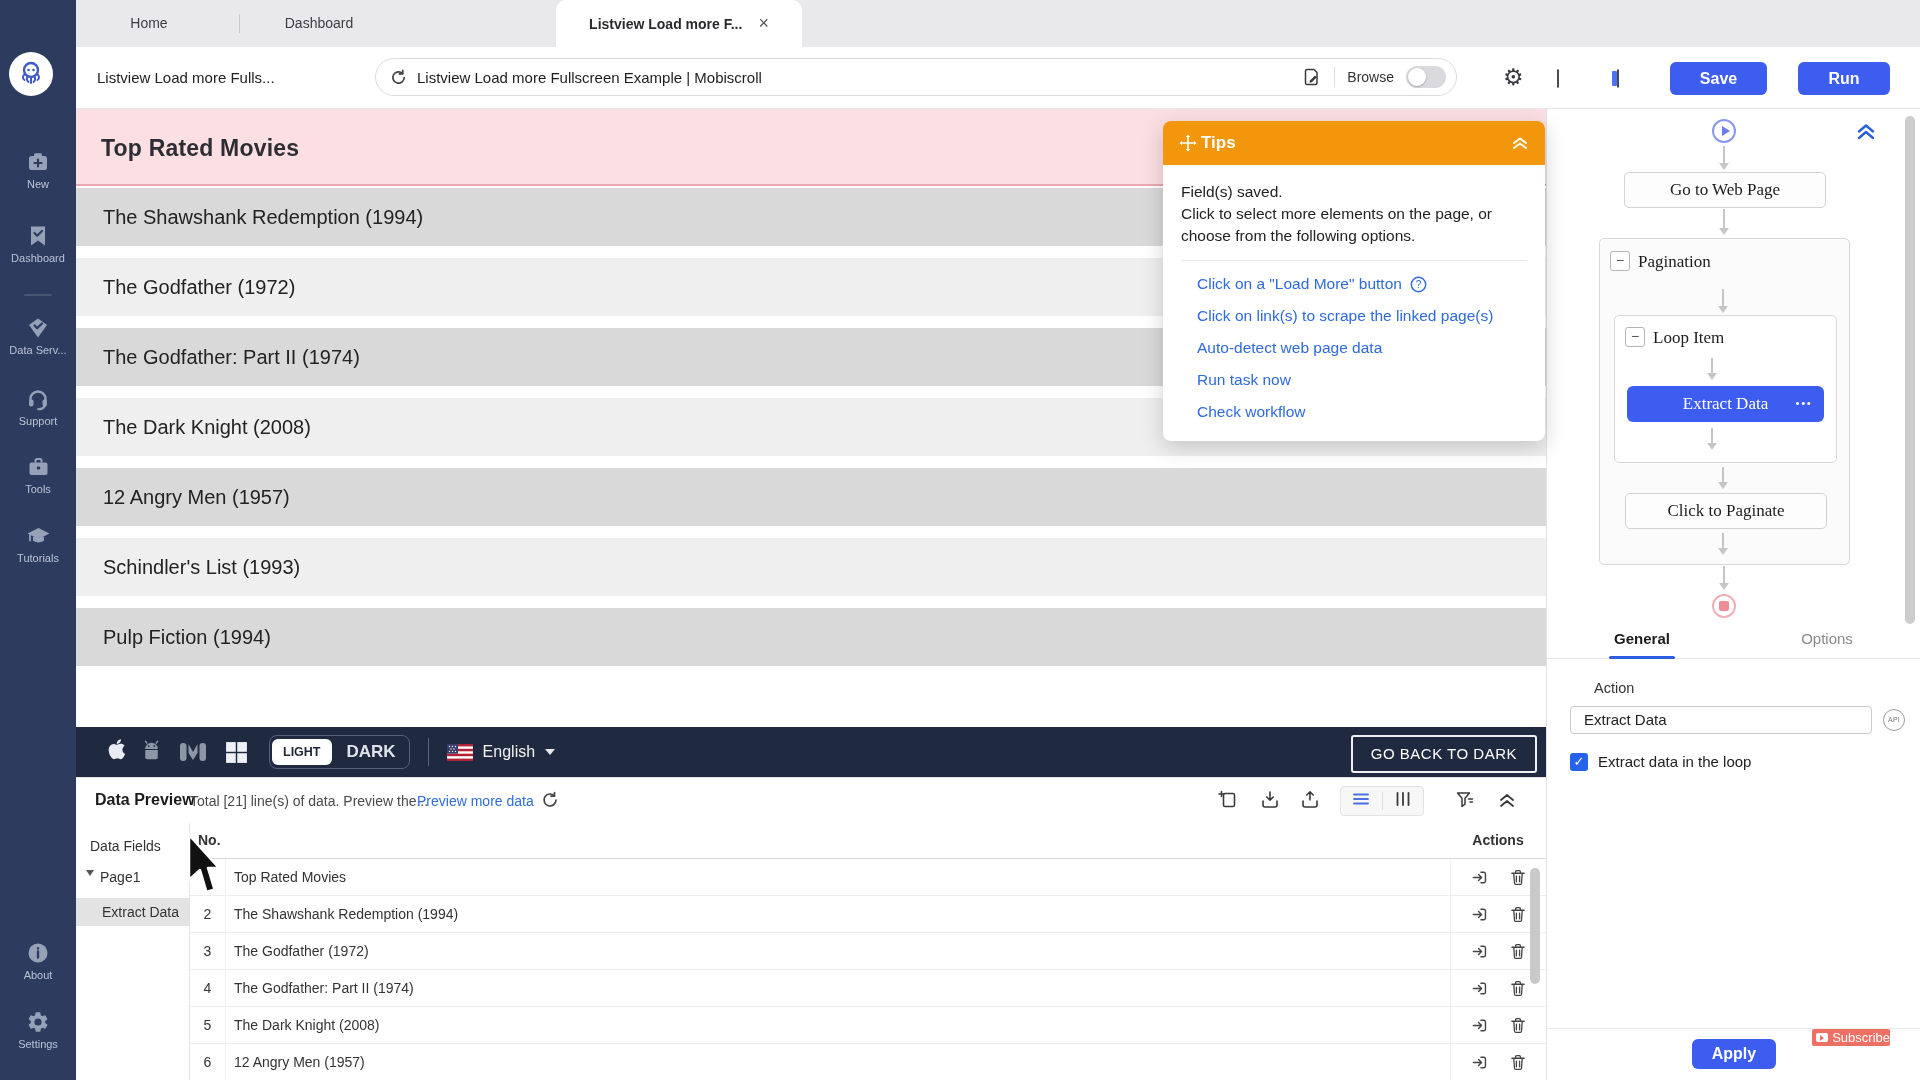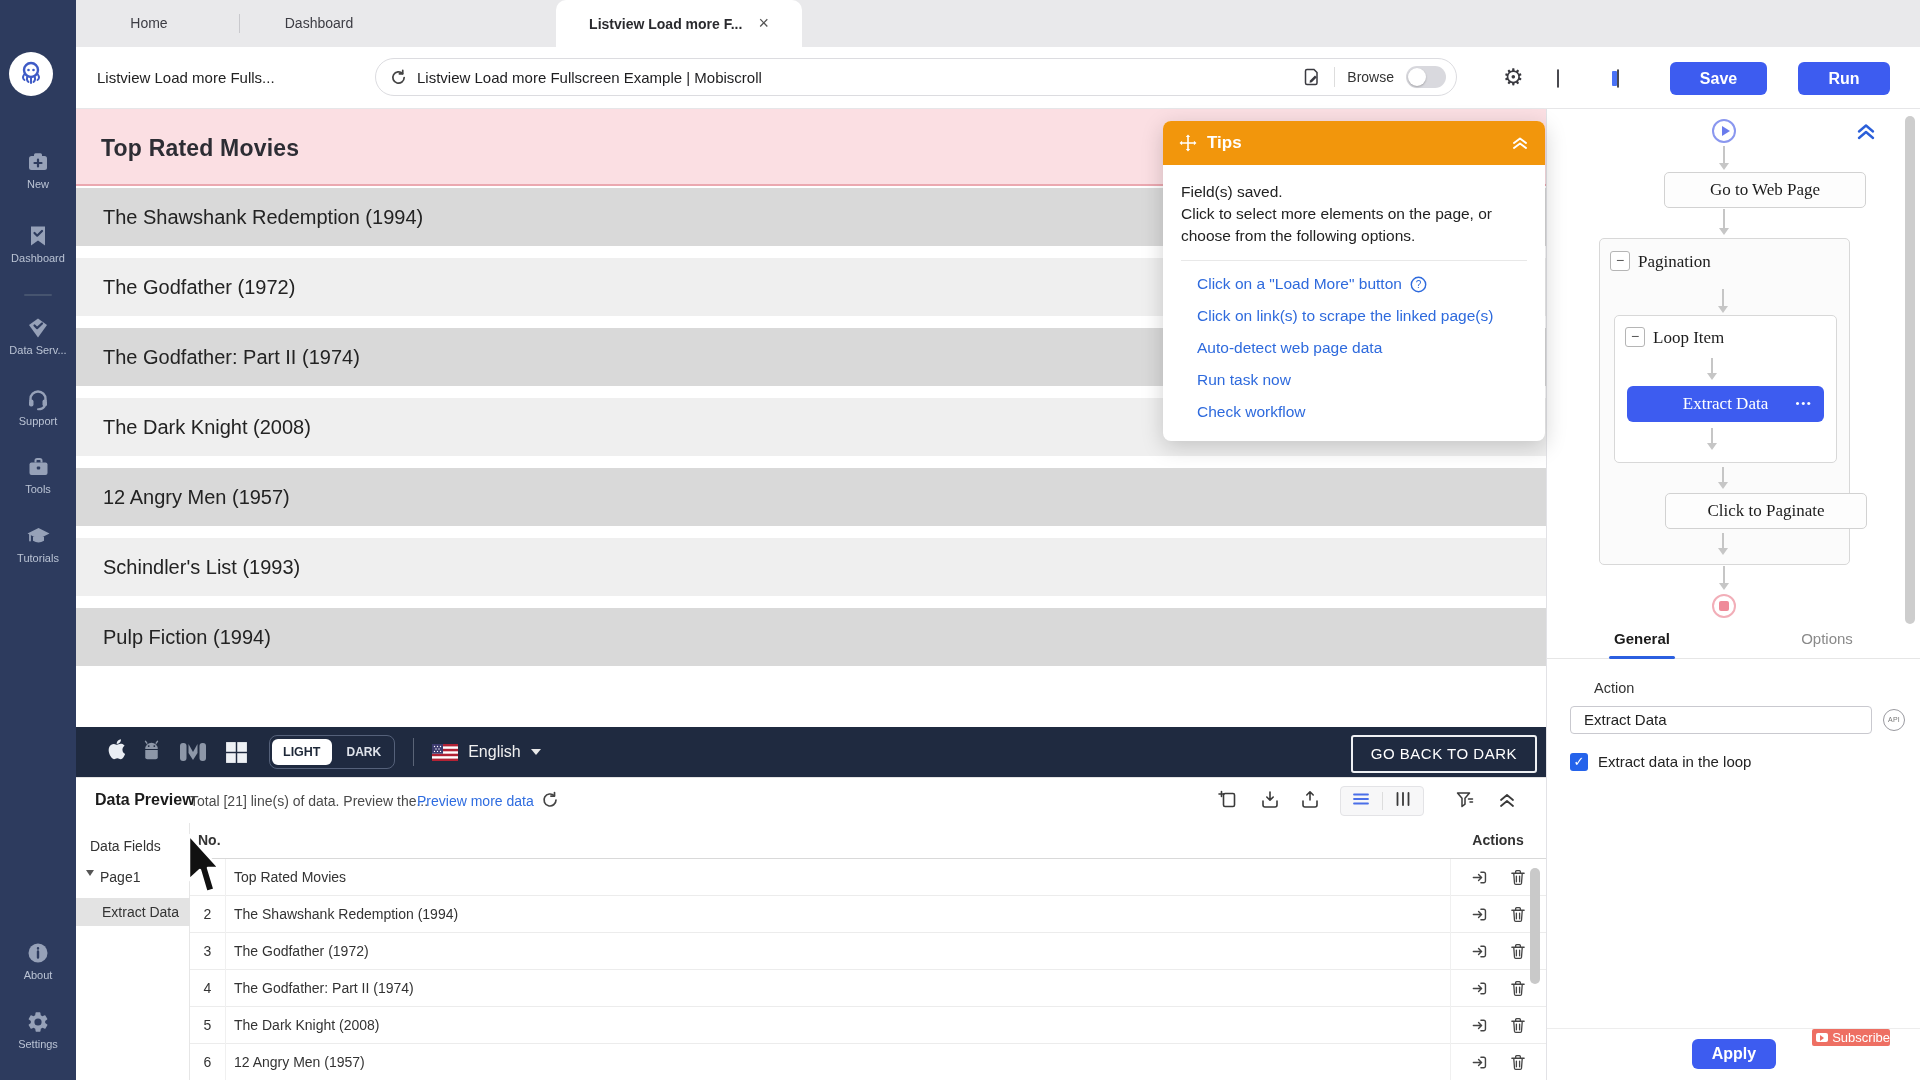--- a/index.html
+++ b/index.html
@@ -45,41 +45,41 @@
   .preview{position:absolute;left:76px;top:108px;width:1470px;height:669px;background:#fff;overflow:hidden;}
   .sel-header{position:absolute;left:0;top:0;width:1470px;height:78px;background:#fbdfe3;border-bottom:2px solid #eba8b0;box-sizing:border-box;}
   .page-title{padding-left:25px;line-height:80px;font-size:23px;font-weight:700;color:#2d2d34;letter-spacing:.2px;}
   .movie-list{position:absolute;left:0;top:80px;width:1470px;}
   .movie-row{height:58px;line-height:58px;margin-bottom:12px;padding-left:27px;font-size:20px;color:#232323;}
   .movie-row:nth-child(odd){background:#d9d9d9;}
   .movie-row:nth-child(even){background:#efefef;}
   .site-footer{position:absolute;left:0;top:619px;width:1470px;height:50px;background:#1f2a40;display:flex;align-items:center;z-index:5;}
   .seg-toggle{margin-left:20px;height:32px;border:1px solid #55617a;border-radius:8px;display:flex;align-items:center;}
   .seg-light{margin:2px;background:#fff;border-radius:6px;padding:0 11px;line-height:26px;font-size:12.5px;font-weight:700;color:#1d2737;}
-  .seg-dark{padding:0 13px;font-size:12px;font-weight:700;color:#dfe3ea;}
+  .seg-dark{padding:0 13px;font-size:17px;font-weight:700;color:#dfe3ea;}
   .foot-div{width:1px;height:28px;background:#5a6477;margin:0 18px 0 18px;}
   .lang-label{font-size:16px;color:#f0f0f0;margin-left:10px;}
   .caret-down{width:0;height:0;border:5px solid transparent;border-top:6px solid #e8e8e8;margin-left:10px;margin-top:5px;}
   .back-btn{position:absolute;right:9px;top:8px;height:34px;line-height:34px;padding:0 18px;border:2px solid #eef0f3;border-radius:3px;
             color:#fff;font-size:15px;letter-spacing:.5px;}
 
   
   .tips{position:absolute;left:1163px;top:121px;width:382px;z-index:40;border-radius:8px;box-shadow:0 6px 22px rgba(0,0,0,.18);background:#fff;}
   .tips-head{height:44px;background:#f2960c;border-radius:8px 8px 0 0;display:flex;align-items:center;padding:0 16px;}
-  .tips-title{color:#fff;font-size:17px;font-weight:700;margin-left:10px;}
+  .tips-title{color:#fff;font-size:17px;font-weight:700;margin-left:4px;}
   .tips-body{padding:16px 18px 20px 18px;}
   .tips-msg{font-size:15.5px;color:#222;line-height:22px;}
   .tips-hr{height:1px;background:#e8e8e8;margin:13px 0 2px 0;}
   .tip-link-row{margin-top:14px;padding-left:16px;display:flex;align-items:center;}
   .tip-link{font-size:15.5px;color:#2e6add;text-decoration:none;cursor:pointer;}
 
   
   .rpanel{position:absolute;left:1546px;top:108px;width:374px;height:972px;background:#fff;border-left:1px solid #e2e2e6;box-sizing:border-box;z-index:20;}
   .flow-box{position:absolute;border:1px solid #d2d2d2;border-radius:5px;background:#fdfdfd;text-align:center;
-            font-family:"Liberation Serif",serif;font-size:17px;color:#1c1c1c;margin-left:40px;}
+            font-family:"Liberation Serif",serif;font-size:17px;color:#1c1c1c;}
   .flow-group{position:absolute;border:1px solid #d8d8d8;border-radius:5px;background:#fbfbfb;}
   .minus-box{position:absolute;width:18px;height:18px;border:1px solid #b5b5b5;border-radius:3px;background:#fff;
              line-height:16px;text-align:center;font-size:14px;color:#555;}
   .grp-label{position:absolute;font-family:"Liberation Serif",serif;font-size:17px;color:#1c1c1c;}
   .arr{position:absolute;width:2px;background:#c6c6c6;}
   .arr::after{content:"";position:absolute;left:-4px;bottom:-7px;border:5px solid transparent;border-top:7px solid #c6c6c6;}
   .extract-btn{position:absolute;background:#3d5cf0;border-radius:6px;color:#fff;font-family:"Liberation Serif",serif;
                font-size:17px;display:flex;align-items:center;justify-content:center;}
   .extract-dots{position:absolute;right:12px;top:50%;transform:translateY(-50%);font-size:13px;letter-spacing:1px;color:#fff;}
   .wf-scroll{position:absolute;left:358px;top:8px;width:10px;height:508px;background:#cdcdcd;border-radius:5px;}

